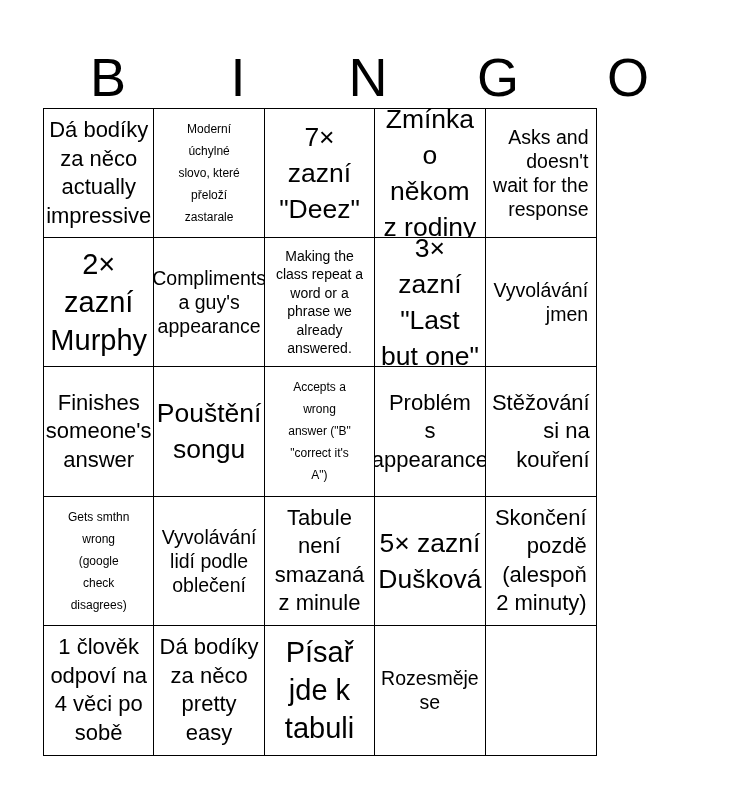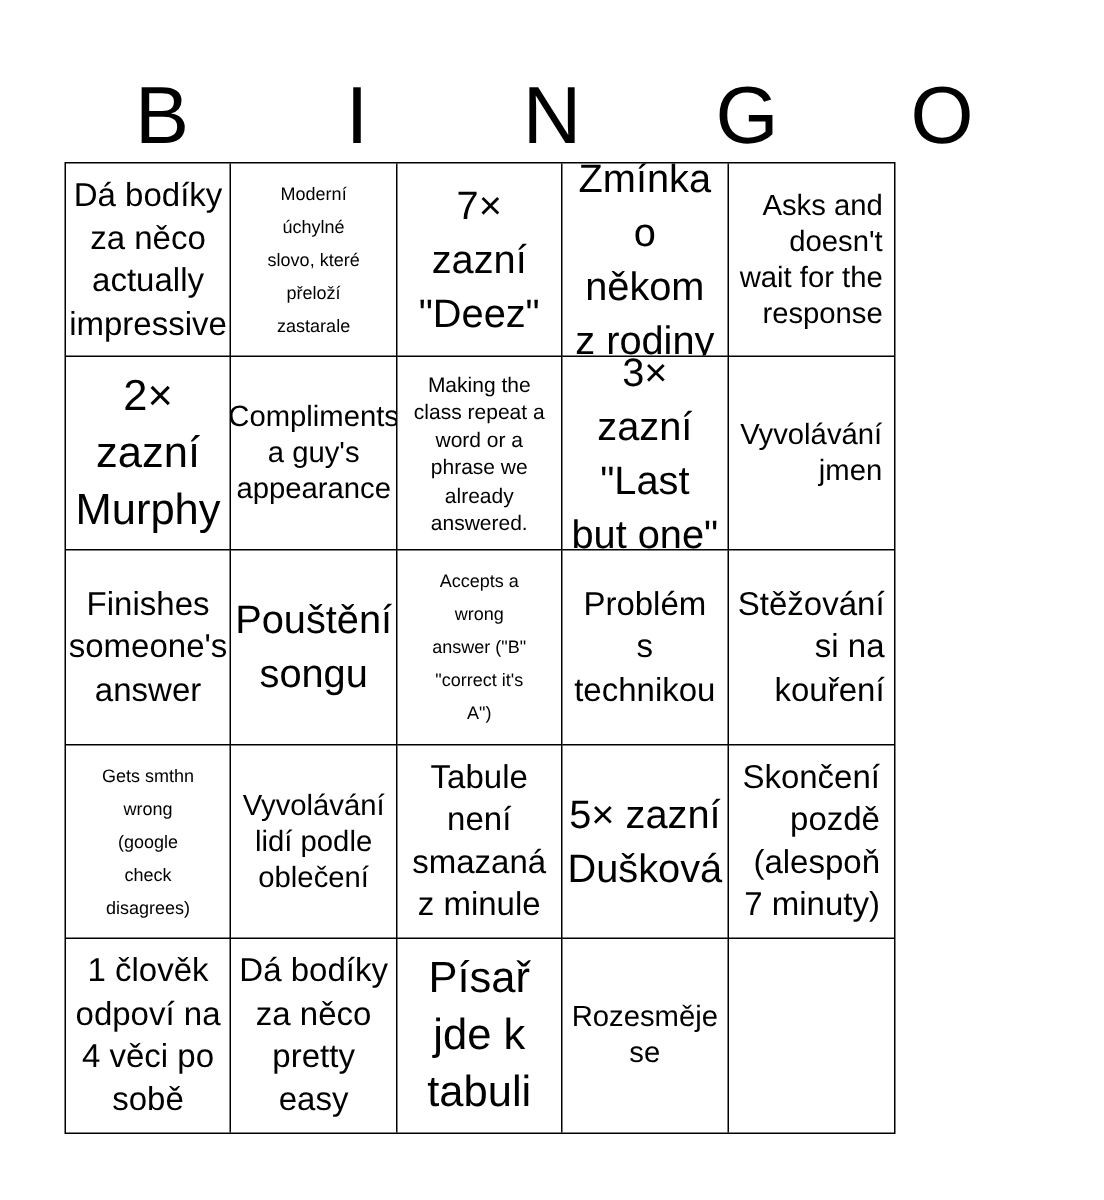--- a/index.html
+++ b/index.html
@@ -124,21 +124,21 @@
   <div class="cell s-s">
       <span>Accepts a
 wrong
 answer ("B"
 "correct it's
 A")</span>
     </div>
   <div class="cell s-l">
       <span>Problém
 s
-technikou</span>
+appearance</span>
     </div>
   <div class="cell s-l">
       <span>Stěžování
 si na
 kouření</span>
     </div>
 
   <div class="cell s-s">
       <span>Gets smthn
 wrong
@@ -159,21 +159,21 @@
     </div>
   <div class="cell s-xl">
       <span>5× zazní
 Dušková</span>
     </div>
 
   <div class="cell s-l">
       <span>Skončení
 pozdě
 (alespoň
-7 minuty)</span>
+2 minuty)</span>
     </div>
   <div class="cell s-l">
       <span>1 člověk
 odpoví na
 4 věci po
 sobě</span>
     </div>
   <div class="cell s-l">
       <span>Dá bodíky
 za něco

